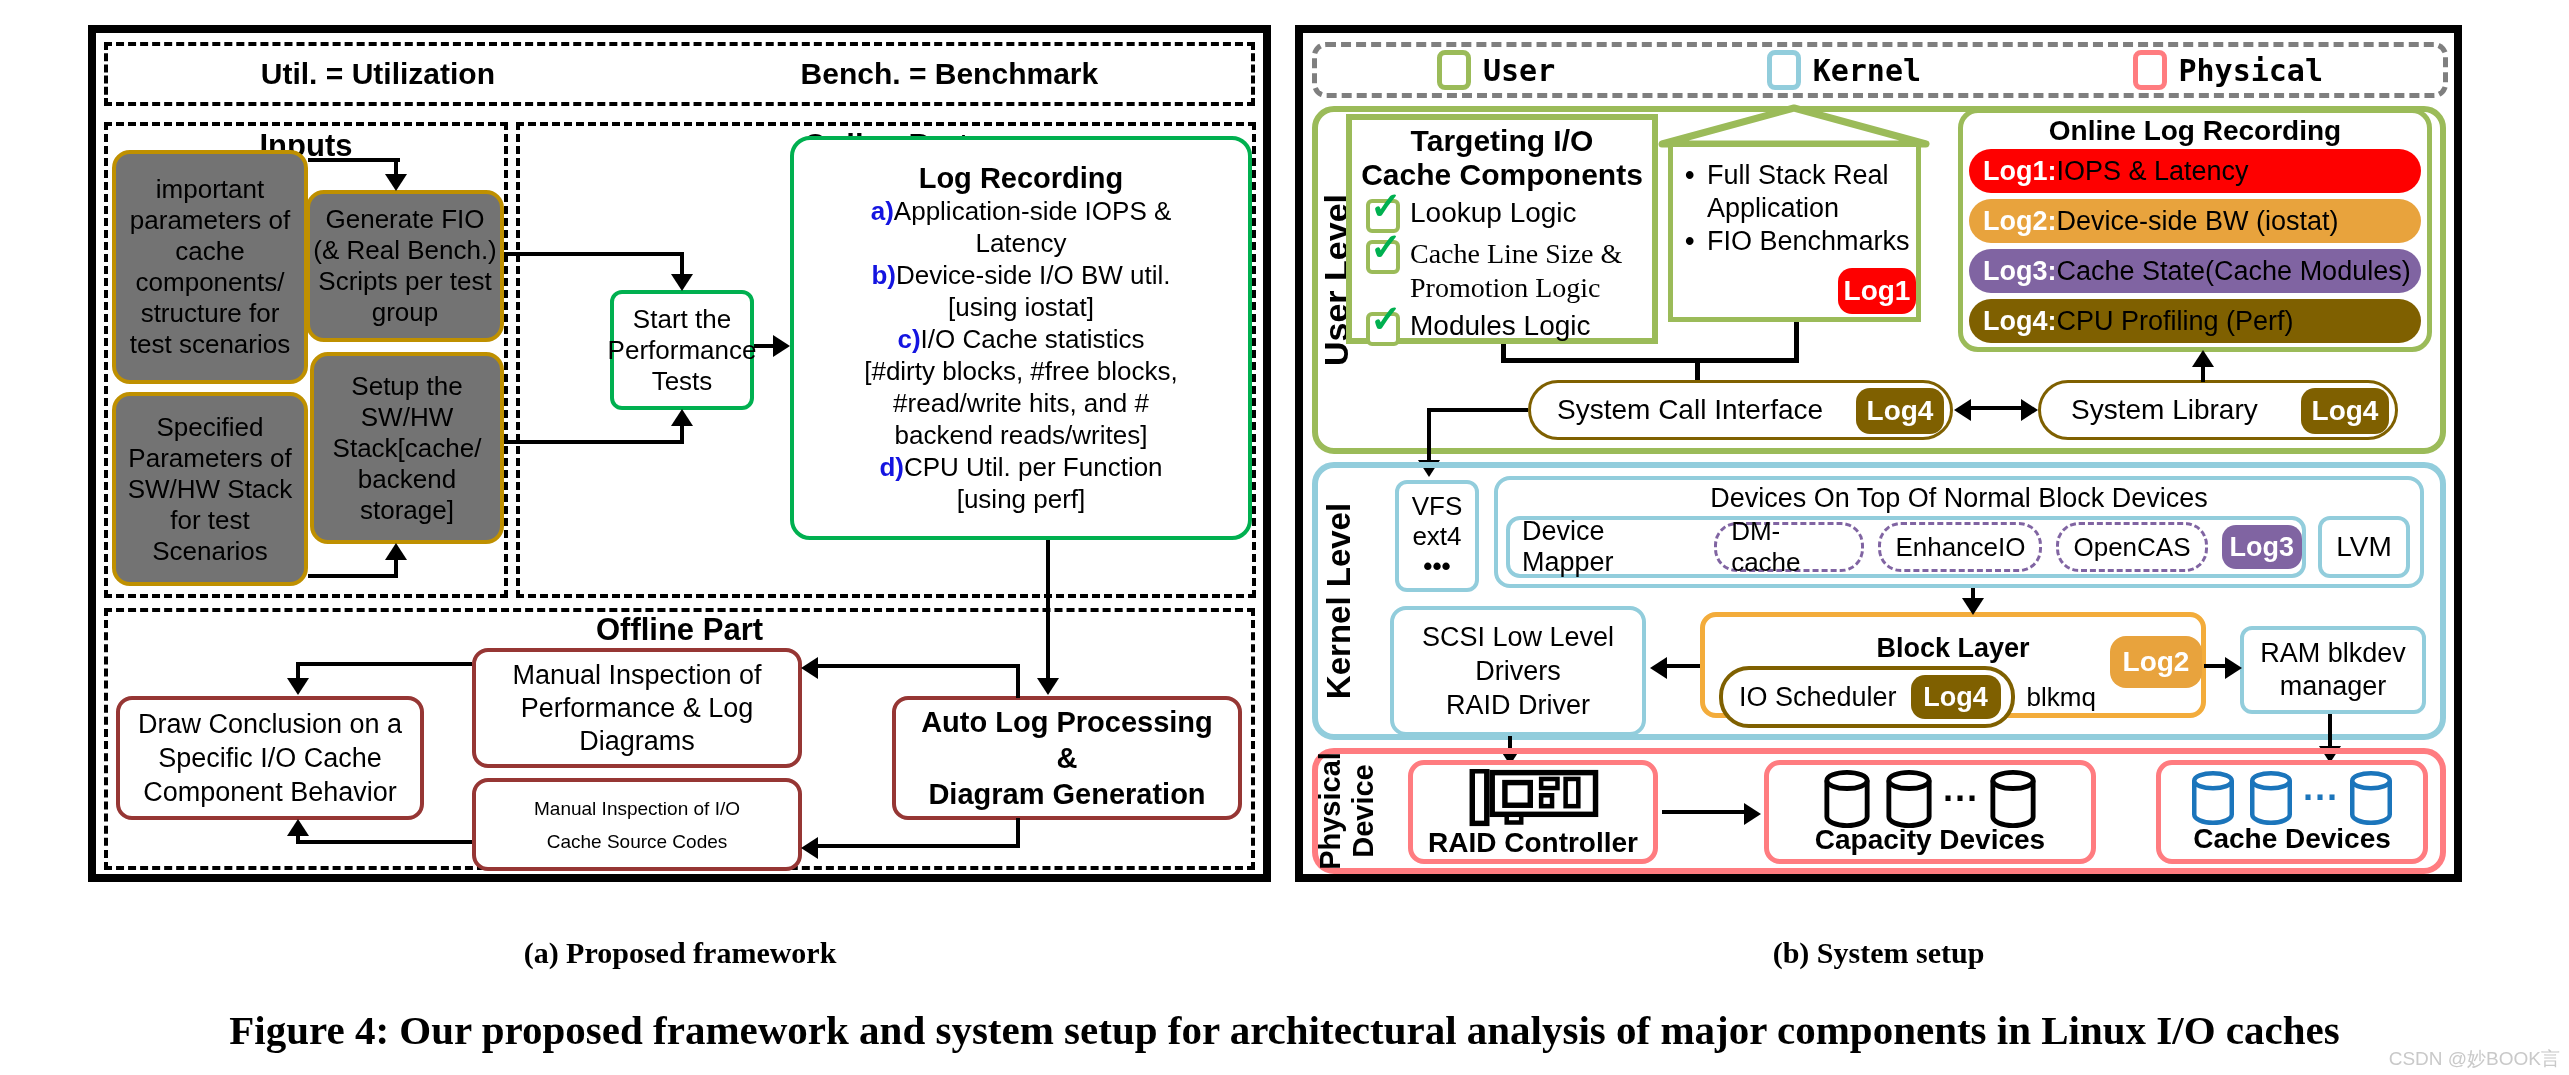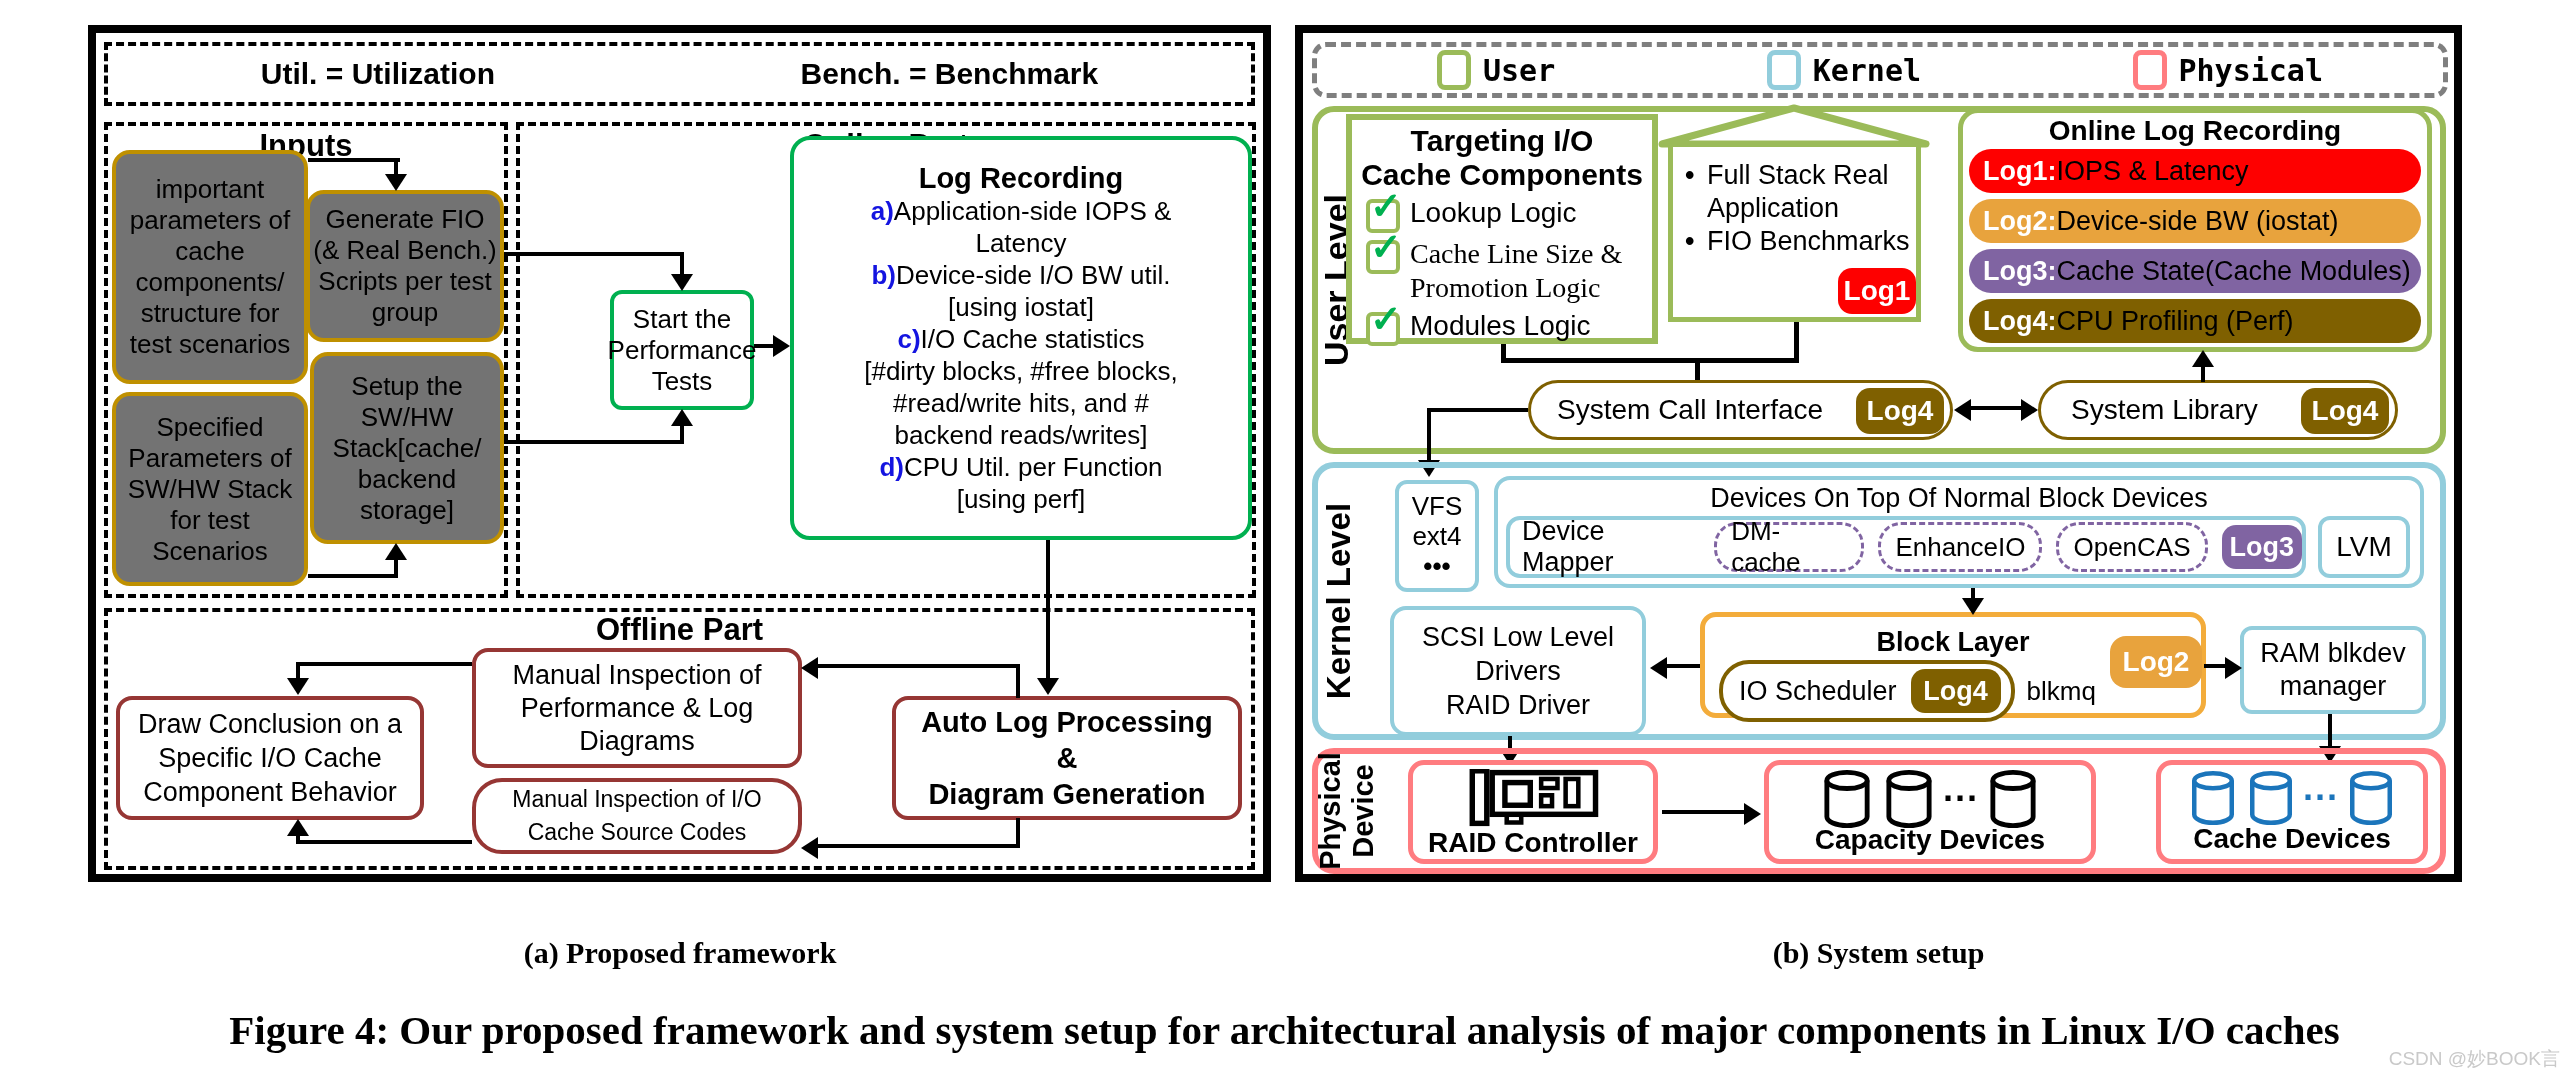--- a/index.html
+++ b/index.html
@@ -101,21 +101,21 @@
 
   <div class="abs dashed" style="left:104px;top:608px;width:1151px;height:262px;"></div>
   <div class="abs b" style="left:104px;top:612px;width:1151px;text-align:center;font-size:31px;">Offline Part</div>
 
   <div class="abs maroonb flexc pre" style="left:116px;top:696px;width:308px;height:124px;font-size:27px;line-height:34px;">Draw Conclusion on a
 Specific I/O Cache
 Component Behavior</div>
   <div class="abs maroonb flexc pre" style="left:472px;top:648px;width:330px;height:120px;font-size:27px;line-height:33px;">Manual Inspection of
 Performance &amp; Log
 Diagrams</div>
-  <div class="abs maroonb flexc pre" style="left:472px;top:778px;width:330px;height:76px;font-size:23px;line-height:33px;border-radius:30px;">Manual Inspection of I/O
+  <div class="abs maroonb flexc pre" style="left:472px;top:778px;width:330px;height:93px;font-size:19px;line-height:33px;">Manual Inspection of I/O
 Cache Source Codes</div>
   <div class="abs maroonb flexc pre b" style="left:892px;top:696px;width:350px;height:124px;font-size:29px;line-height:36px;">Auto Log Processing
 &amp;
 Diagram Generation</div>
 
   <div class="abs hl" style="left:308px;top:158px;width:92px;"></div>
   <div class="abs vl" style="left:394px;top:158px;height:22px;"></div>
   <div class="abs ah down" style="left:385px;top:174px;"></div>
 
   <div class="abs hl" style="left:504px;top:252px;width:180px;"></div>
@@ -266,21 +266,21 @@
     <span class="mod-pill">OpenCAS</span>
     <span class="flexc b" style="background:var(--log3_purple);color:#fff;border-radius:14px;width:82px;height:44px;font-size:27px;">Log3</span>
   </div>
   <div class="abs bluebox flexc" style="left:2318px;top:516px;width:92px;height:62px;border-radius:12px;font-size:28px;">LVM</div>
 
   <div class="abs bluebox flexc pre" style="left:1390px;top:606px;width:256px;height:130px;border-radius:16px;font-size:27px;line-height:34px;">SCSI Low Level
 Drivers
 RAID Driver</div>
 
   <div class="abs" style="left:1700px;top:612px;width:506px;height:106px;border:5px solid var(--block_orange);border-radius:16px;background:#fff;">
-    <div class="b" style="text-align:center;font-size:27px;margin-top:10px;">Block Layer</div>
+    <div class="b" style="text-align:center;font-size:27px;margin-top:16px;">Block Layer</div>
     <div style="display:flex;align-items:center;padding-left:14px;margin-top:2px;">
       <span class="olive-pill" style="height:54px;display:flex;align-items:center;gap:14px;padding:0 10px 0 16px;border-width:4px;">
         <span style="font-size:27px;">IO Scheduler</span>
         <span class="badge" style="width:90px;height:44px;font-size:27px;">Log4</span>
       </span>
       <span style="font-size:26px;margin-left:12px;">blkmq</span>
     </div>
   </div>
   <div class="abs flexc b" style="left:2110px;top:636px;width:92px;height:52px;background:var(--log2_orange);border-radius:16px;color:#fff;font-size:28px;">Log2</div>
 

